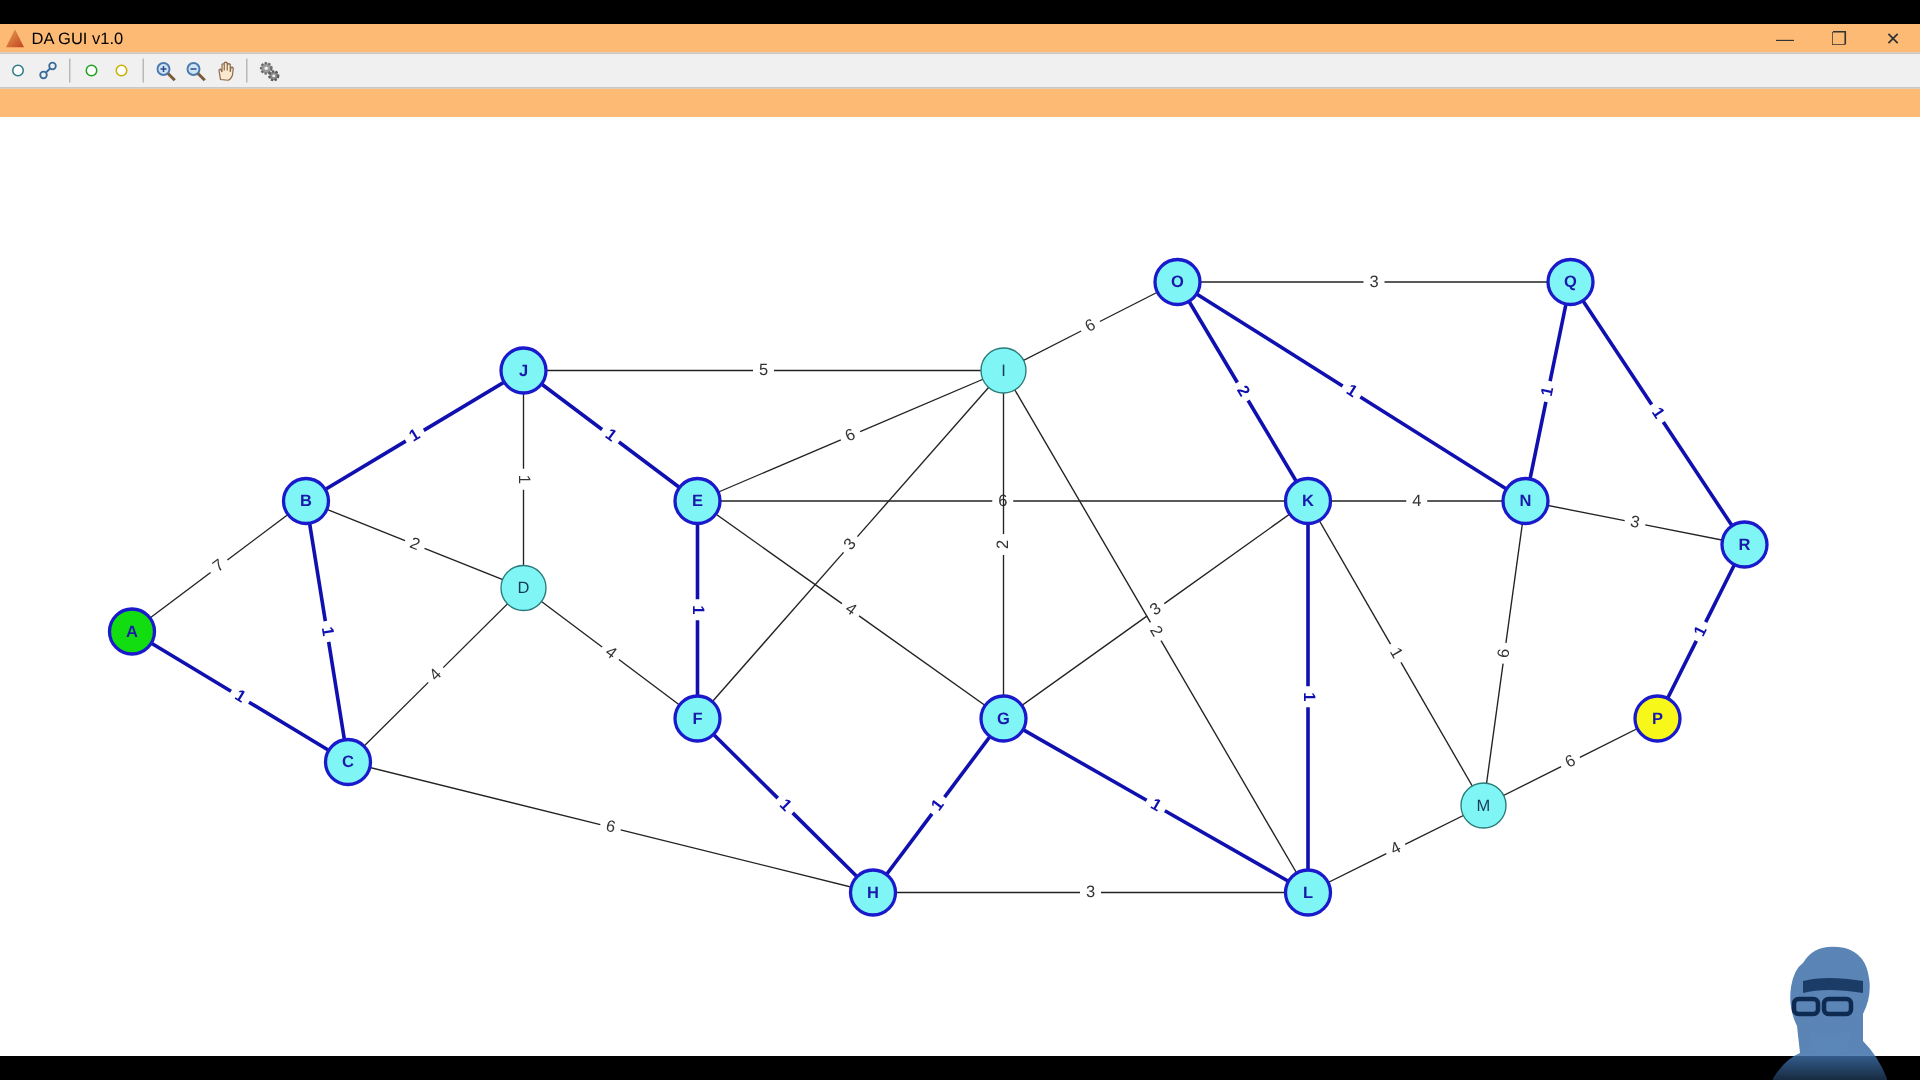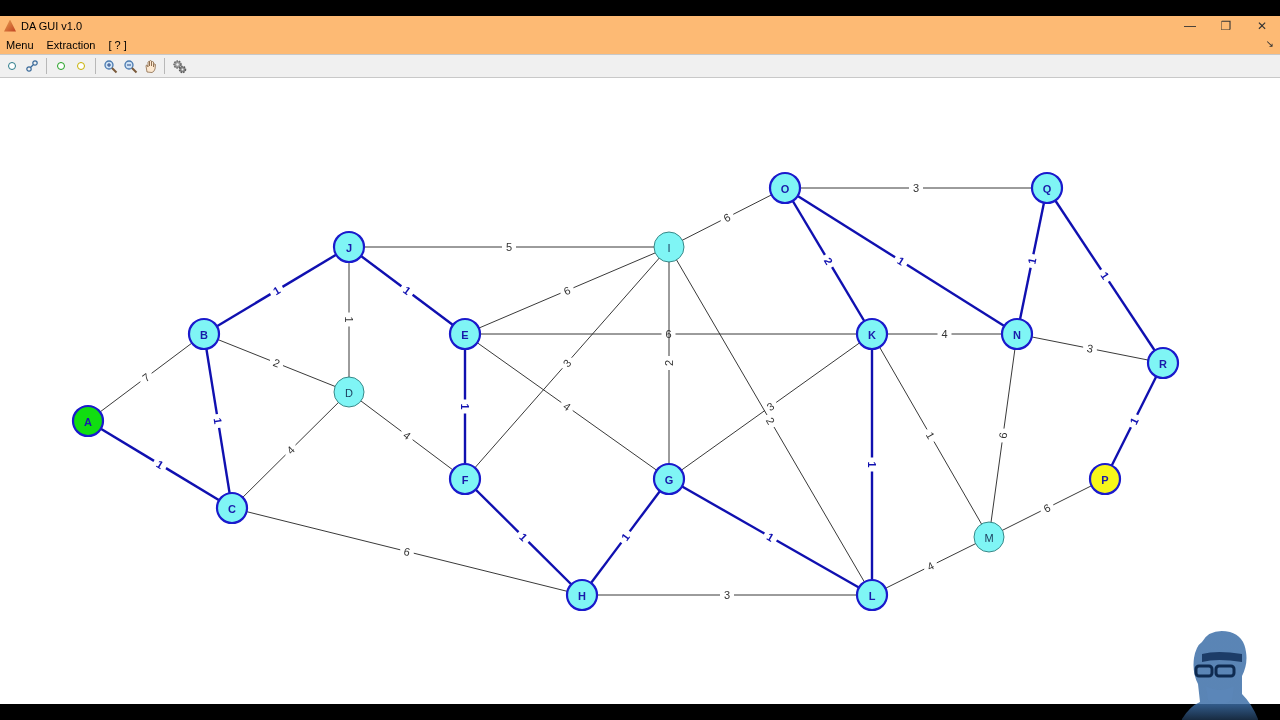--- a/index.html
+++ b/index.html
@@ -30,26 +30,20 @@
   <div class="titlebar">
     <span class="app-icon"></span>
     <span class="title">DA GUI v1.0</span>
     <div class="win-ctrls">
       <span class="win-btn">—</span>
       <span class="win-btn">❐</span>
       <span class="win-btn">✕</span>
     </div>
   </div>
 
-  <div class="menubar">
-    <span class="menu-item">Menu</span>
-    <span class="menu-item">Extraction</span>
-    <span class="menu-item">[ ? ]</span>
-    <span class="corner">↘</span>
-  </div>
 
   <div class="toolbar">
     <span class="tb-btn">
         <span class="ico-node"></span>
       </span>
     <span class="tb-btn">
       <svg width="14" height="14">
           <circle cx="4" cy="10" r="2.2" fill="none" stroke="#3a6a9a" stroke-width="1.2"></circle>
           <circle cx="10" cy="4" r="2.2" fill="none" stroke="#3a6a9a" stroke-width="1.2"></circle>
           <line x1="5.5" y1="8.5" x2="8.5" y2="5.5" stroke="#3a6a9a" stroke-width="1.2"></line>

